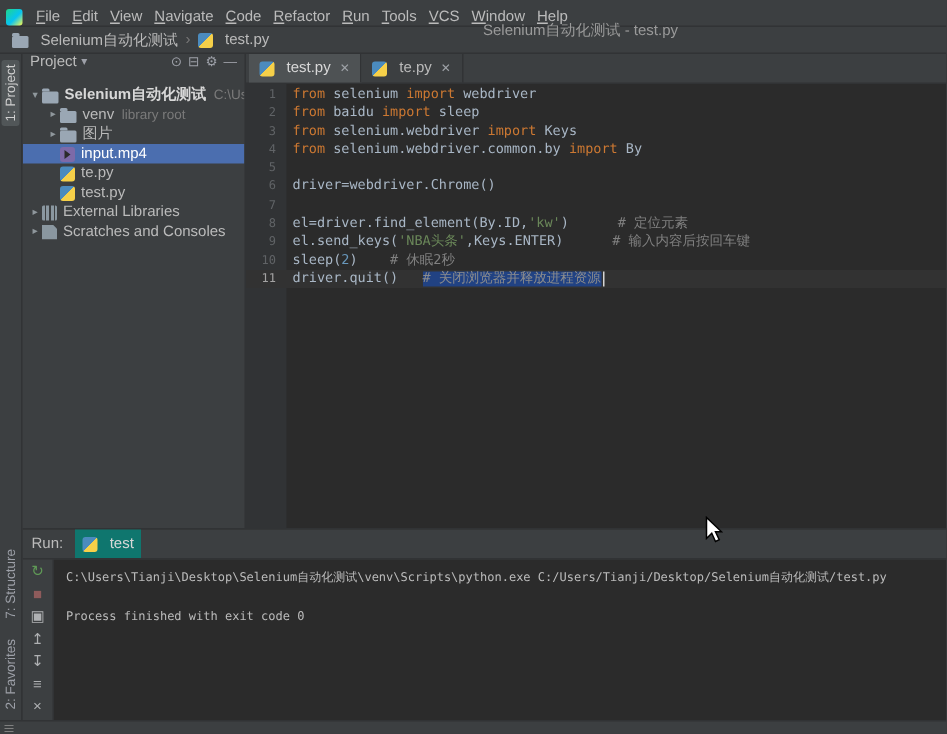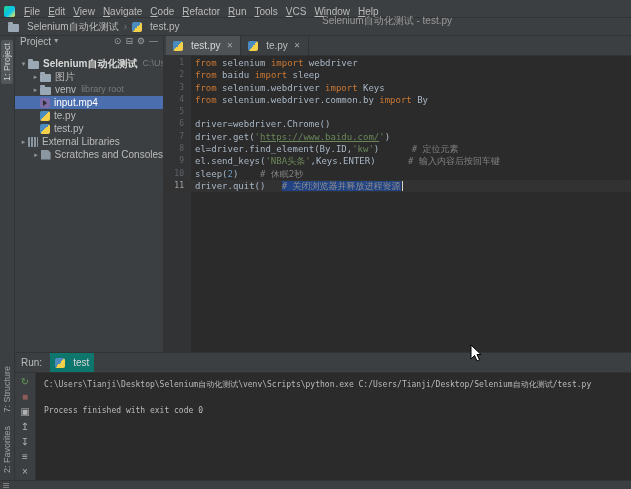--- a/index.html
+++ b/index.html
@@ -146,27 +146,27 @@
           <div id="project-tree">
               <div class="tree-row" style="padding-left: 4px;">
                 <span class="chev">▾</span>
                 <span class="ficon folder"></span>
                 <span class="tree-label bold">Selenium自动化测试</span>
                 <span class="hint">C:\Users\Tianji</span>
               </div>
               <div class="tree-row" style="padding-left: 16px;">
                 <span class="chev">▸</span>
                 <span class="ficon folder"></span>
-                <span class="tree-label">图片</span>
-              </div>
-              <div class="tree-row" style="padding-left: 16px;">
-                <span class="chev">▸</span>
-                <span class="ficon folder"></span>
                 <span class="tree-label">venv</span>
                 <span class="hint">library root</span>
+              </div>
+              <div class="tree-row" style="padding-left: 16px;">
+                <span class="chev">▸</span>
+                <span class="ficon folder"></span>
+                <span class="tree-label">图片</span>
               </div>
               <div class="tree-row selected" style="padding-left: 16px;">
                 <span class="chev"></span>
                 <span class="ficon media"></span>
                 <span class="tree-label">input.mp4</span>
               </div>
               <div class="tree-row" style="padding-left: 16px;">
                 <span class="chev"></span>
                 <span class="ficon python"></span>
                 <span class="tree-label">te.py</span>
@@ -174,21 +174,21 @@
               <div class="tree-row" style="padding-left: 16px;">
                 <span class="chev"></span>
                 <span class="ficon python"></span>
                 <span class="tree-label">test.py</span>
               </div>
               <div class="tree-row" style="padding-left: 4px;">
                 <span class="chev">▸</span>
                 <span class="ficon libraries"></span>
                 <span class="tree-label">External Libraries</span>
               </div>
-              <div class="tree-row" style="padding-left: 4px; justify-content: flex-end;">
+              <div class="tree-row" style="padding-left: 4px;">
                 <span class="chev">▸</span>
                 <span class="ficon scratches"></span>
                 <span class="tree-label">Scratches and Consoles</span>
               </div>
             </div>
         </aside>
 
         <section id="editor">
           <div id="tabs">
               <div class="tab active">
@@ -222,21 +222,20 @@
               <div class="code-row">
                 <span class="gutter">5</span>
                 <span class="code-text"></span>
               </div>
               <div class="code-row">
                 <span class="gutter">6</span>
                 <span class="code-text"><span class="d">driver=webdriver.Chrome()</span></span>
               </div>
               <div class="code-row">
                 <span class="gutter">7</span>
-                <span class="code-text"><span class="d">driver.get(</span><span class="s">'</span><span class="su">https://www.baidu.com/</span><span class="s">'</span><span class="d">)</span></span>
               </div>
               <div class="code-row">
                 <span class="gutter">8</span>
                 <span class="code-text"><span class="d">el=driver.find_element(By.ID,</span><span class="s">'kw'</span><span class="d">)      </span><span class="c"># 定位元素</span></span>
               </div>
               <div class="code-row">
                 <span class="gutter">9</span>
                 <span class="code-text"><span class="d">el.send_keys(</span><span class="s">'NBA头条'</span><span class="d">,Keys.ENTER)      </span><span class="c"># 输入内容后按回车键</span></span>
               </div>
               <div class="code-row">

